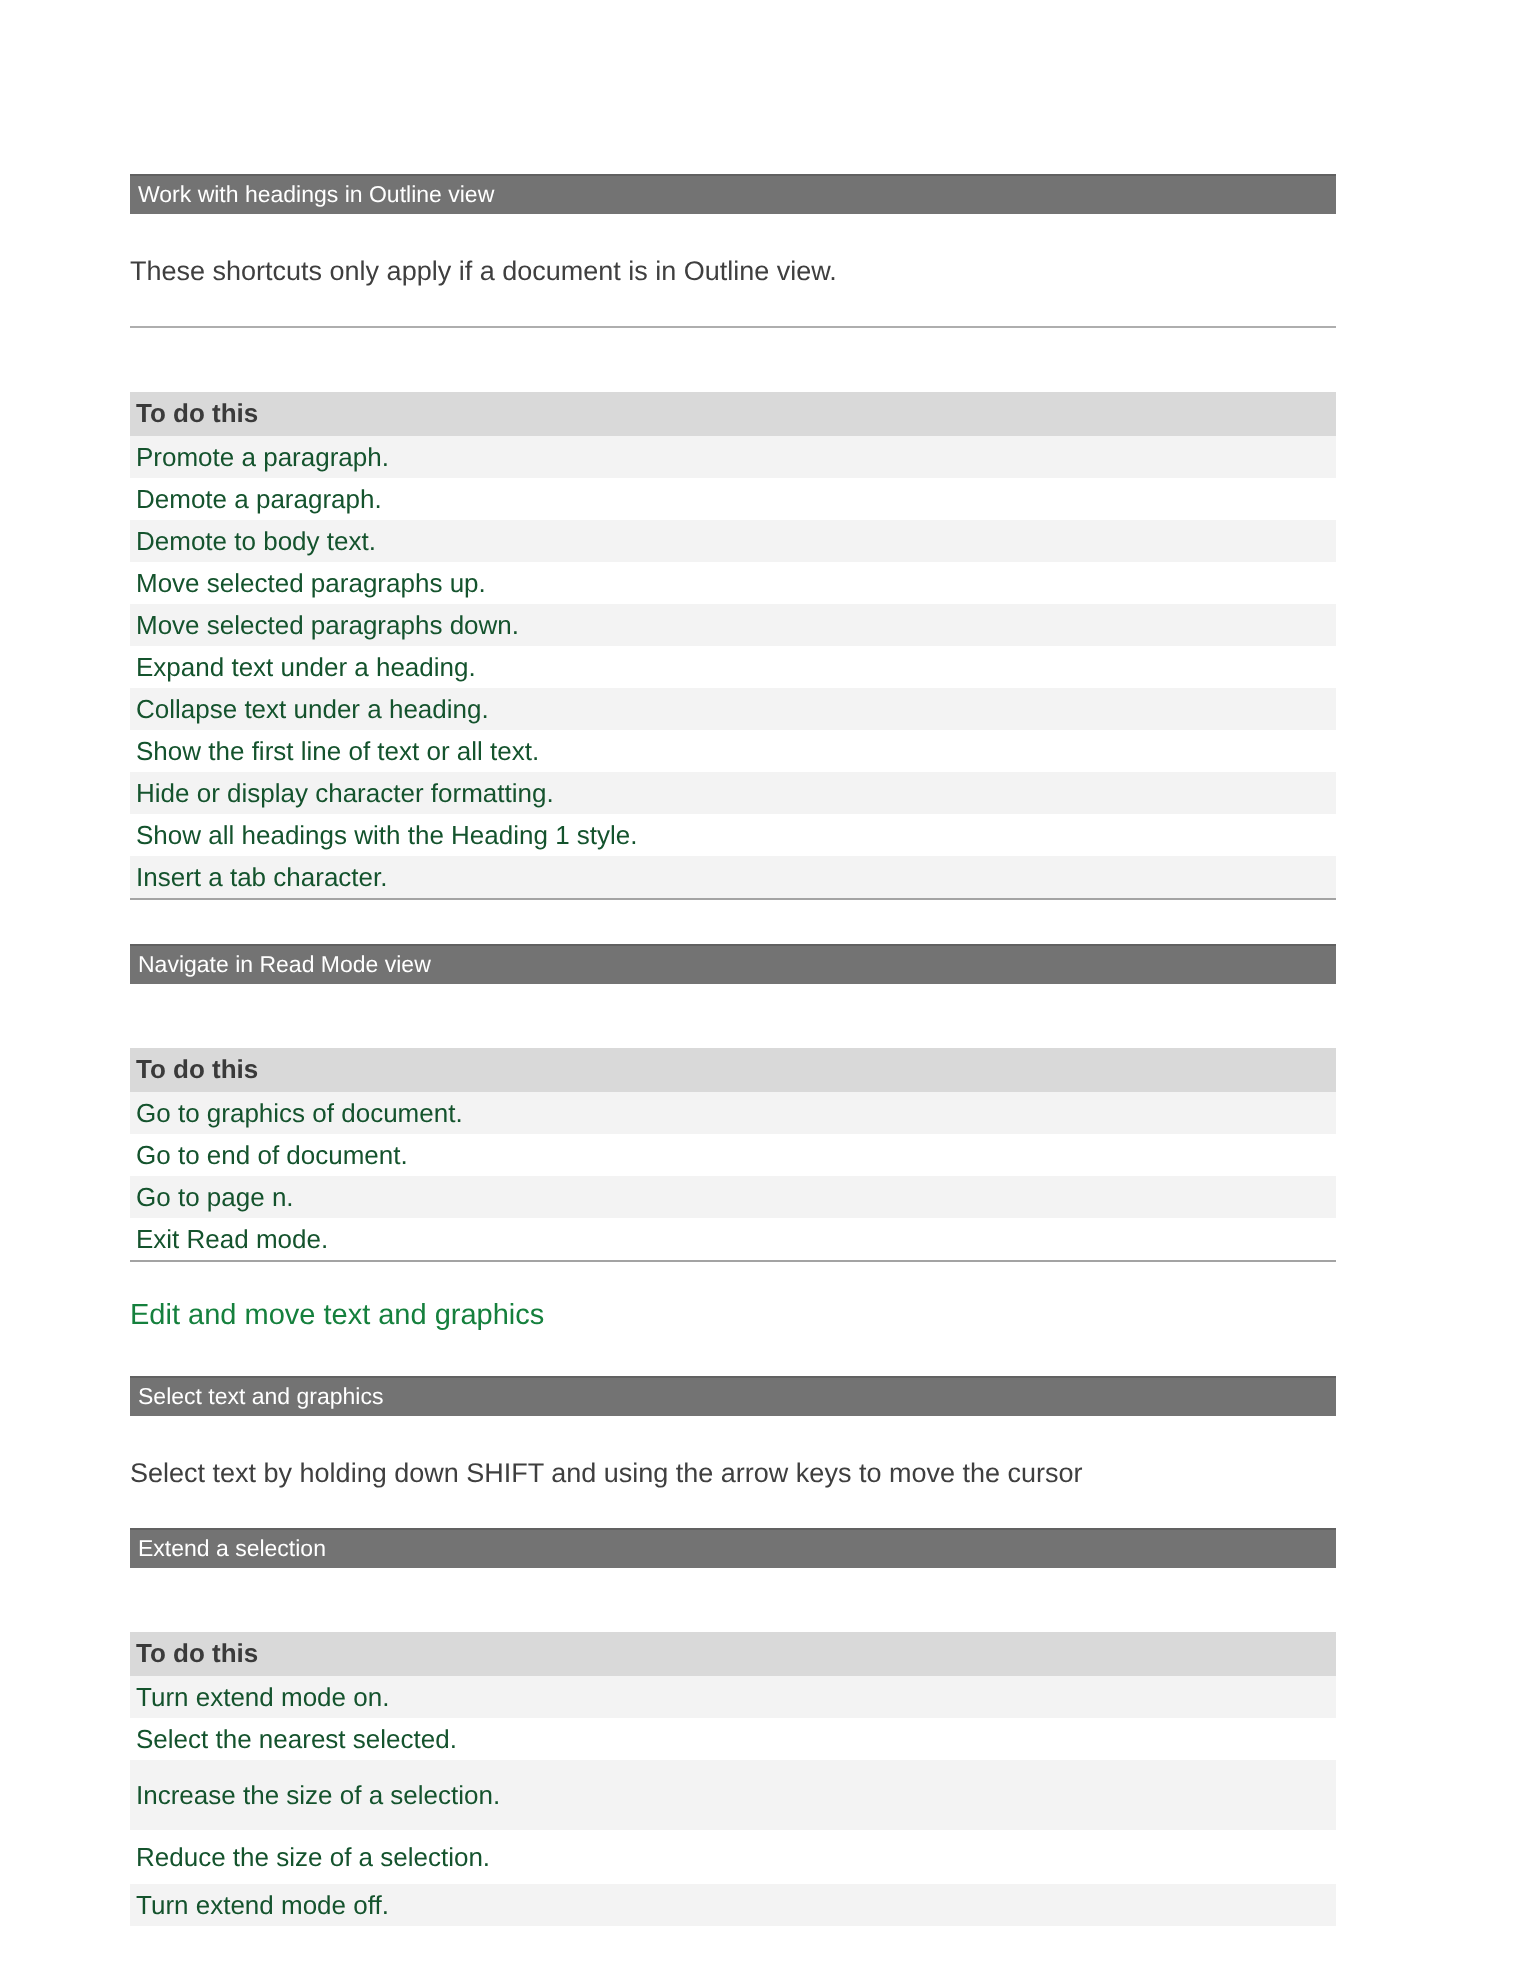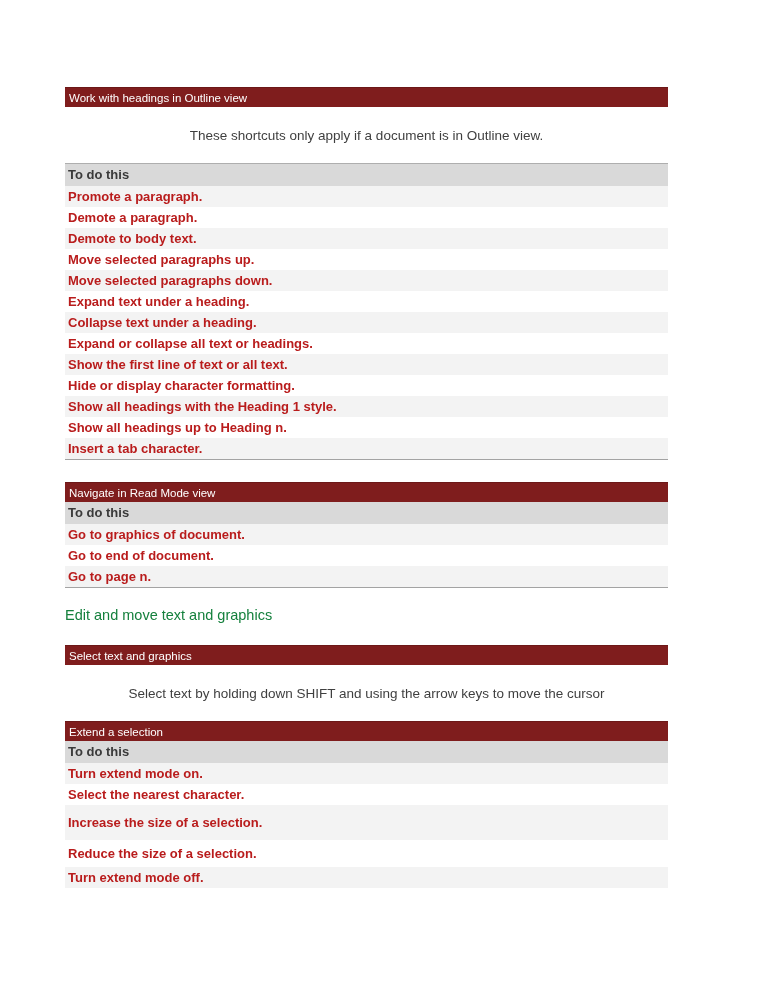--- a/index.html
+++ b/index.html
@@ -5,69 +5,68 @@
   html, body { margin: 0; padding: 0; background: #ffffff; }
   body {
     width: 765px; height: 990px;
     font-family: "Liberation Sans", sans-serif;
     -webkit-font-smoothing: antialiased;
   }
   .page { position: relative; width: 765px; height: 990px; background: #ffffff; overflow: hidden; }
   .content { position: absolute; left: 65px; top: 0; width: 603px; }
 
   .banner {
-    background: #7f1d1d;
+    background: #737373;
     color: #ffffff;
     font-size: 11.5px;
     height: 20px;
     line-height: 20px;
     padding-left: 4px;
     box-sizing: border-box;
     border-top: 1px solid rgba(0,0,0,0.15);
   }
   .banner-first { margin-top: 87px; }
   .mt-19 { margin-top: 19px; }
   .mt-18 { margin-top: 22px; }
   .mt-17 { margin-top: 17px; }
   .mt-16 { margin-top: 16px; }
 
   .para {
     font-size: 13.5px;
     color: #3F3F3F;
     line-height: 20px;
-    text-align: center;
   }
 
   .gray-heading {
     color: #15803d;
     font-size: 14.5px;
     line-height: 22px;
   }
 
   .shortcut-table { box-sizing: border-box; }
   .table-top-border { border-top: 1px solid #AEAEAE; }
   .table-bottom-border { border-bottom: 1px solid #A3A3A3; }
 
   .thead {
     background: #D9D9D9;
     font-weight: bold;
     font-size: 13px;
     color: #3A3A3A;
     height: 22px;
     line-height: 22px;
     padding-left: 3px;
+    margin-top: 32px;
   }
   .trow {
     font-size: 13px;
-    color: #b91c1c;
+    color: #14532d;
     height: 21px;
     line-height: 21px;
     padding-left: 3px;
     box-sizing: border-box;
-    font-weight: bold;
   }
   .rows > .trow:nth-child(odd) { background: #F3F3F3; }
   .trow.tall { height: 35px; display: flex; align-items: center; line-height: 15px; }
   .trow.mid  { height: 27px; display: flex; align-items: center; line-height: 15px; }
 </style>
 </head>
 <body>
 
 <div class="page">
   <div class="content">
@@ -79,53 +78,52 @@
     <div class="shortcut-table table-top-border table-bottom-border mt-17">
       <div class="thead">To do this</div>
       <div class="rows">
         <div class="trow">Promote a paragraph.</div>
         <div class="trow">Demote a paragraph.</div>
         <div class="trow">Demote to body text.</div>
         <div class="trow">Move selected paragraphs up.</div>
         <div class="trow">Move selected paragraphs down.</div>
         <div class="trow">Expand text under a heading.</div>
         <div class="trow">Collapse text under a heading.</div>
-        <div class="trow">Expand or collapse all text or headings.</div>
         <div class="trow">Show the first line of text or all text.</div>
         <div class="trow">Hide or display character formatting.</div>
         <div class="trow">Show all headings with the Heading 1 style.</div>
-        <div class="trow">Show all headings up to Heading n.</div>
         <div class="trow">Insert a tab character.</div>
       </div>
     </div>
 
     <div class="banner mt-18">Navigate in Read Mode view</div>
 
     <div class="shortcut-table table-bottom-border">
       <div class="thead">To do this</div>
       <div class="rows">
         <div class="trow">Go to graphics of document.</div>
         <div class="trow">Go to end of document.</div>
         <div class="trow">Go to page n.</div>
+        <div class="trow">Exit Read mode.</div>
       </div>
     </div>
 
     <div class="gray-heading mt-16">Edit and move text and graphics</div>
 
     <div class="banner mt-19">Select text and graphics</div>
 
     <div class="para mt-19">Select text by holding down SHIFT and using the arrow keys to move the cursor</div>
 
     <div class="banner mt-17">Extend a selection</div>
 
     <div class="shortcut-table">
       <div class="thead">To do this</div>
       <div class="rows">
         <div class="trow">Turn extend mode on.</div>
-        <div class="trow">Select the nearest character.</div>
+        <div class="trow">Select the nearest selected.</div>
         <div class="trow tall">Increase the size of a selection.</div>
         <div class="trow mid">Reduce the size of a selection.</div>
         <div class="trow">Turn extend mode off.</div>
       </div>
     </div>
 
   </div>
 </div>
 
 </body></html>

